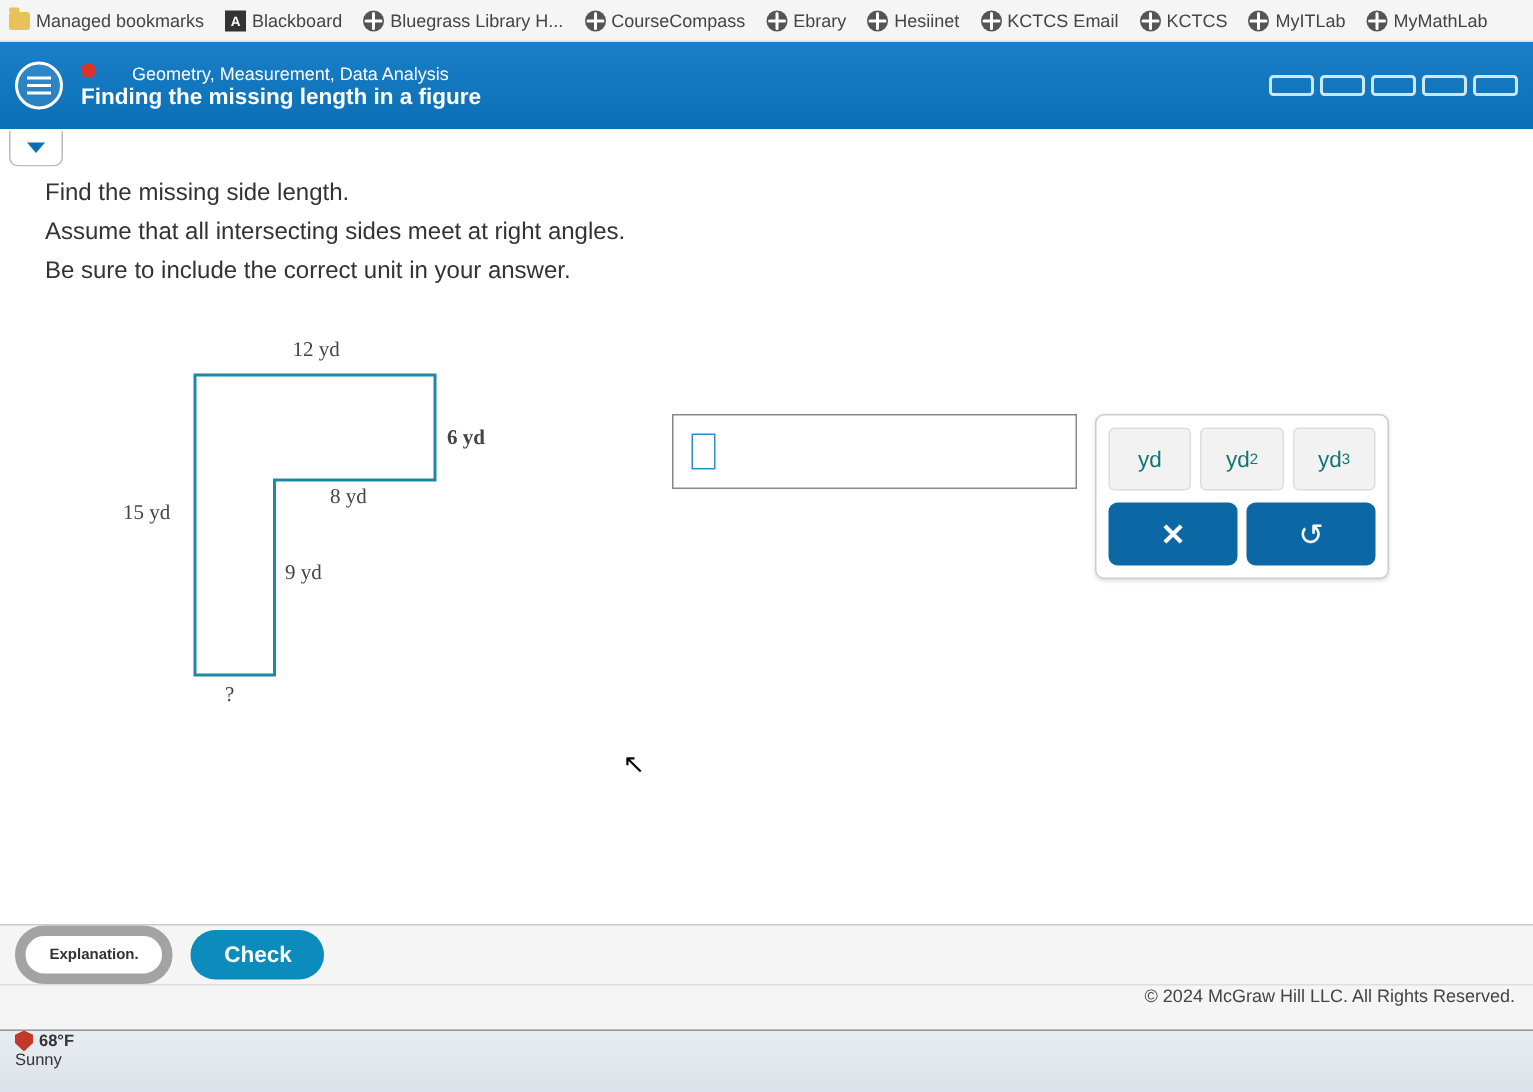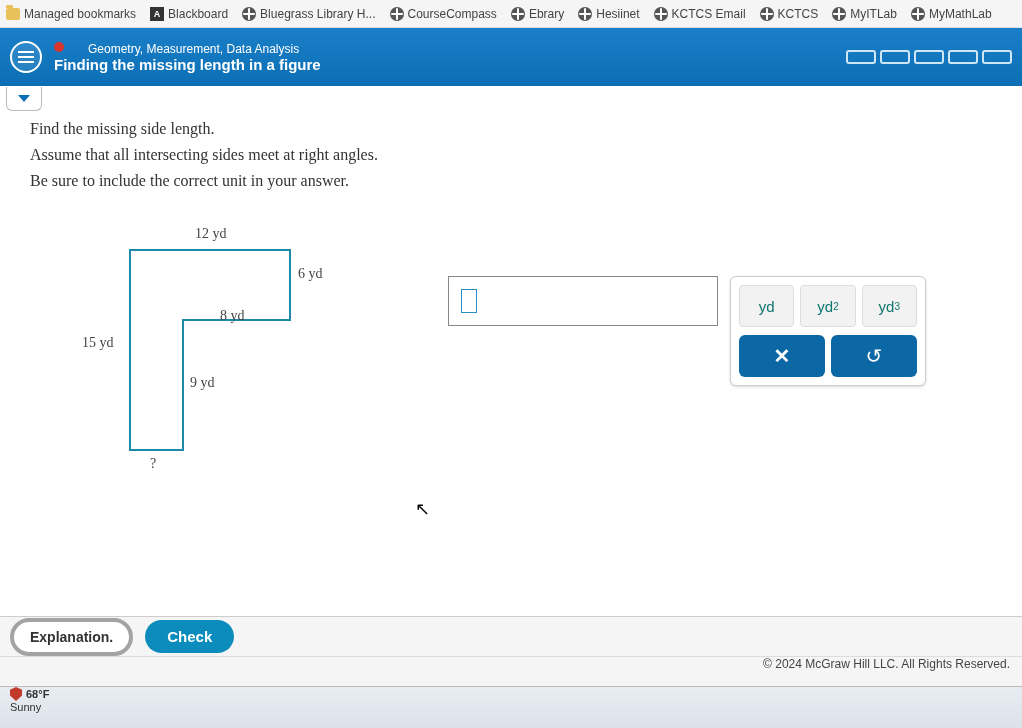--- a/index.html
+++ b/index.html
@@ -64,21 +64,21 @@
 }
 .chevron-down-icon { width:0; height:0; border-left:6px solid transparent; border-right:6px solid transparent; border-top:7px solid #0c6fb5; }
 
 .content-area {
   background:#fff;
   height:calc(728px - 28px - 58px - 40px - 30px - 42px);
   position:relative;
   padding:34px 20px 10px 30px;
   overflow:hidden;
 }
-.question-text { font-size:16px; color:#333; font-family:Liberation Serif, serif; }
+.question-text { font-size:16px; color:#333; font-family:Liberation Sans, sans-serif; }
 .question-text p { margin-bottom:8px; }
 
 .figure-area { position:relative; width:260px; height:280px; margin-top:30px; margin-left:70px; }
 .figure-svg { position:absolute; left:0; top:0; }
 .dim-label { position:absolute; font-size:14px; color:#444; font-family:Georgia, serif; }
 
 .answer-area { position:absolute; left:448px; top:190px; display:flex; align-items:flex-start; gap:12px; }
 .answer-input-box {
   width:270px; height:50px; border:1px solid #888;
   display:flex; align-items:center; padding:0 12px;
@@ -104,22 +104,22 @@
   display:flex; align-items:center; justify-content:center; cursor:pointer; font-size:18px;
 }
 .x-icon { font-size:20px; font-weight:bold; }
 .reset-arrow { font-size:20px; }
 
 .bottom-bar {
   background:#f5f5f5; border-top:1px solid #ccc;
   height:40px; display:flex; align-items:center; gap:12px; padding:0 10px;
 }
 .explanation-btn {
-  background:#fff; border:4px solid #a3a3a3; border-radius:20px;
-  padding:7px 16px; font-size:14px; font-weight:bold; color:#333; cursor:pointer;
+  background:#fff; border:7px solid #a3a3a3; border-radius:20px;
+  padding:7px 16px; font-size:10px; font-weight:bold; color:#333; cursor:pointer;
 }
 .check-btn {
   background:#0b8cbc; border:none; color:#fff; border-radius:20px;
   padding:8px 22px; font-size:15px; font-weight:bold; cursor:pointer;
 }
 
 .copyright-bar {
   height:30px; background:#f5f5f5; border-top:1px solid #ddd;
   display:flex; align-items:flex-start; justify-content:flex-end;
   padding:0 12px; font-size:12px; color:#444;
@@ -232,22 +232,22 @@
     <p>Find the missing side length.</p>
     <p>Assume that all intersecting sides meet at right angles.</p>
     <p>Be sure to include the correct unit in your answer.</p>
   </div>
 
   <div class="figure-area">
     <svg class="figure-svg" width="260" height="280">
       <path d="M 30 30 L 190 30 L 190 100 L 83 100 L 83 230 L 30 230 Z" fill="none" stroke="#1e88a8" stroke-width="2"></path>
     </svg>
     <div class="dim-label" style="left:95px; top:6px;">12 yd</div>
-    <div class="dim-label" style="left:198px; top:46px;">6 yd</div>
-    <div class="dim-label" style="left:120px; top:88px;">8 yd</div>
+    <div class="dim-label" style="left:198px; top:65px;font-weight:bold;">6 yd</div>
+    <div class="dim-label" style="left:120px; top:104px;">8 yd</div>
     <div class="dim-label" style="left:-18px; top:115px;">15 yd</div>
     <div class="dim-label" style="left:90px; top:155px;">9 yd</div>
     <div class="dim-label" style="left:50px; top:236px;">?</div>
   </div>
 
   <div class="answer-area">
     <div class="answer-input-box">
       <span class="answer-placeholder"></span>
     </div>
     <div class="units-pad">

